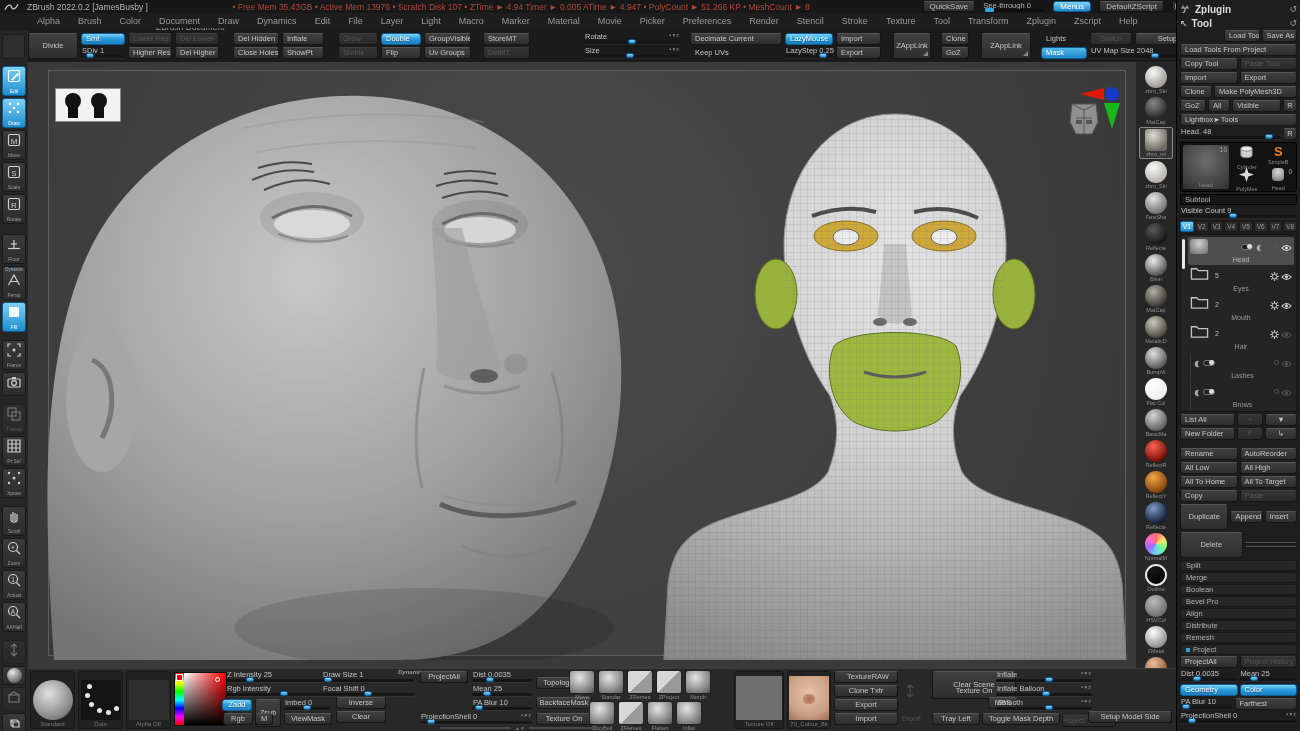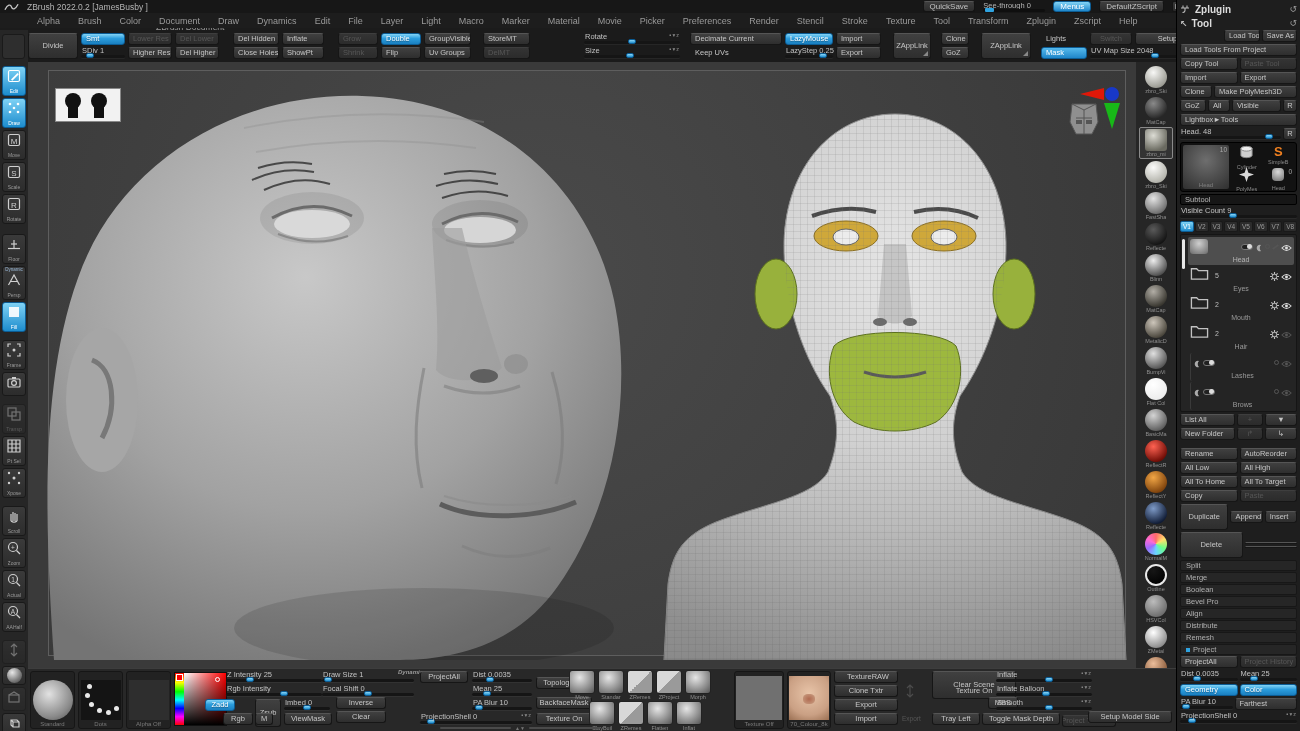--- a/index.html
+++ b/index.html
@@ -119,20 +119,21 @@
 <body>
 
 <div class="stage">
 
   <div class="titlebar">
     <svg width="15" height="10" viewBox="0 0 16 10">
         <path d="M1 8 C4 2 7 2 8 5 C9 8 12 8 15 2" stroke="#c8c8c8" fill="none" stroke-width="1.4"></path>
       </svg>
     <span>ZBrush 2022.0.2 [JamesBusby ]</span>
     <span style="color:#9a9a9a;margin-top:40px;">ZBrush Document</span>
+    <span style="color:#b24a3a;">• Free Mem 35.43GB   • Active Mem 13976   • Scratch Disk 107   • ZTime ► 4.94 Timer ► 0.005 ATime ► 4.947   • PolyCount ► 51.266 KP   • MeshCount ► 8</span>
     <span style="flex:1;"></span>
     <span class="tbtn">QuickSave</span>
     <span class="seethru">
       <span class="stt">See-through 0</span>
       <span class="str">
           <span class="stk"></span>
         </span>
     </span>
     <span class="tbtn blue">Menus</span>
     <span class="tbtn">DefaultZScript</span>
@@ -1000,21 +1001,21 @@
         <div class="tr">
           <div class="kn" style="left: 60%;"></div>
         </div>
       </div>
       <div class="sl abs" style="flex: 0 0 auto; left: 294px; top: 16px; width: 92px; height: 12px;">
         <div class="lb">Focal Shift 0</div>
         <div class="tr">
           <div class="kn" style="left: 50%;"></div>
         </div>
       </div>
-      <div class="btn blue c abs" style="left: 177px; top: 30px; width: 30px; height: 12px;">Zadd</div>
+      <div class="btn blue c abs" style="left: 194px; top: 30px; width: 30px; height: 12px;">Zadd</div>
       <div class="btn c abs" style="left: 227px; top: 30px; width: 26px; height: 28px;">Zsub</div>
       <div class="sl abs" style="flex: 0 0 auto; left: 256px; top: 30px; width: 46px; height: 12px;">
         <div class="lb">Imbed 0</div>
         <div class="tr">
           <div class="kn" style="left: 50%;"></div>
         </div>
       </div>
       <div class="btn c abs" style="left: 308px; top: 28px; width: 50px; height: 12px;">Inverse</div>
       <div class="btn c abs" style="left: 195px; top: 44px; width: 30px; height: 12px;">Rgb</div>
       <div class="btn c abs" style="left: 227px; top: 44px; width: 18px; height: 12px;">M</div>

